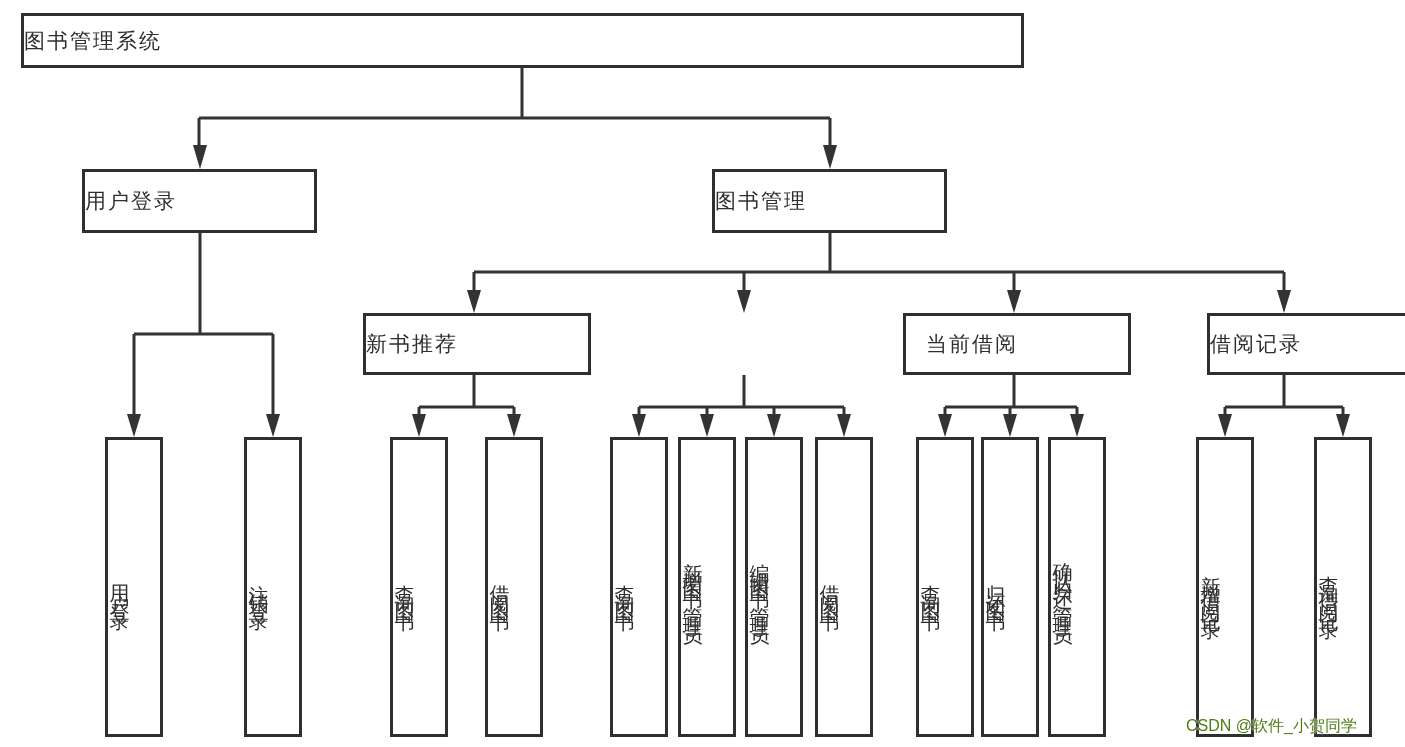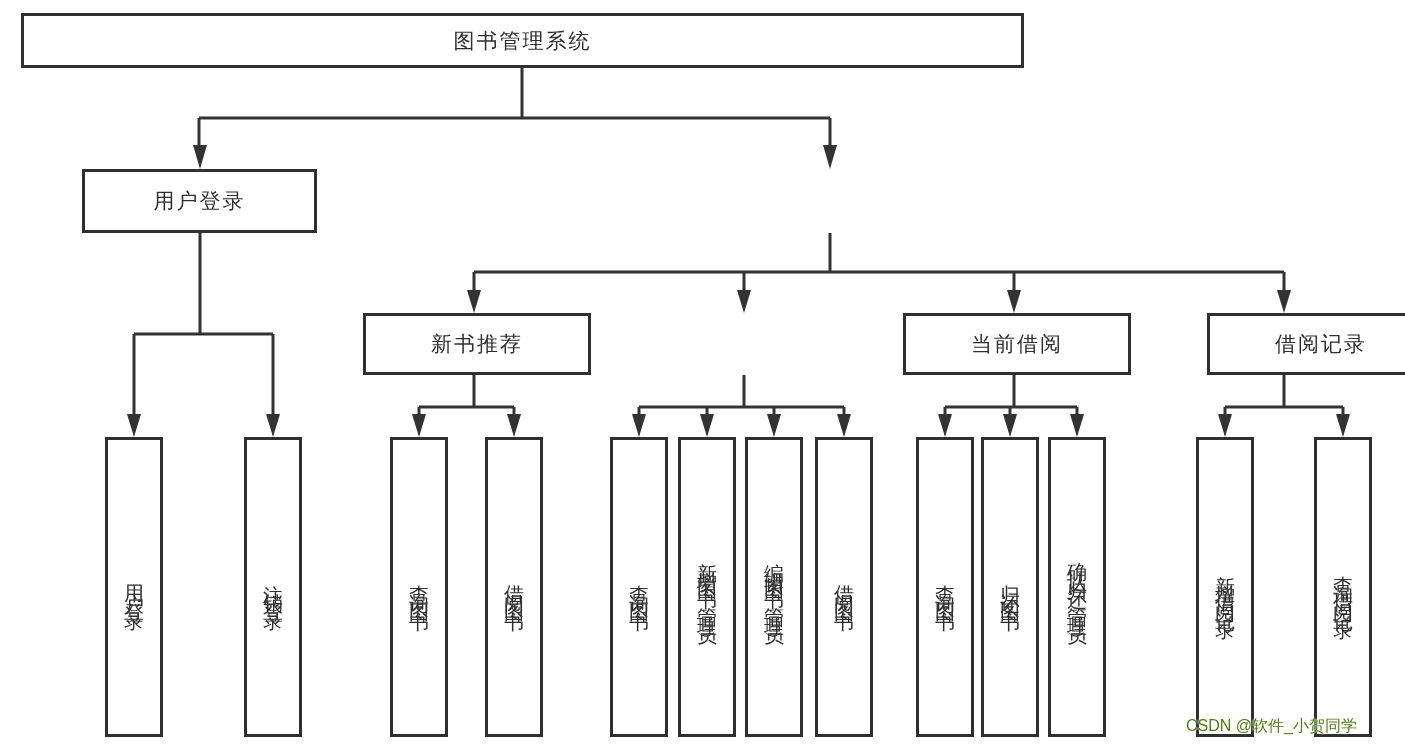--- a/index.html
+++ b/index.html
@@ -7,36 +7,36 @@
     width:1405px; height:747px; position:relative; overflow:hidden;
     background:#ffffff;
     font-family:"Liberation Sans", sans-serif;
   }
   #canvas { position:absolute; left:0; top:0; width:1405px; height:747px; }
   #wires { position:absolute; left:0; top:0; width:1405px; height:747px; }
 
   .node {
     position:absolute; box-sizing:border-box;
     border:3px solid #2f2f2f; background:#ffffff;
-    display:flex; align-items:center; justify-content:center;
+    display:flex; align-items:center; 
   }
   .node .lbl {
     color:#2e2e2e; font-size:21px; letter-spacing:2px; white-space:nowrap;
   }
   .leaf .lbl {
     writing-mode:vertical-rl; text-orientation:mixed;
     font-size:20px; letter-spacing:9px; line-height:1.15;
   }
 
   
   .root { left:21px;  top:13px;  width:1003px; height:55px; }
   .lv2  { top:169px; width:235px; height:64px; }
   .b1 { left:82px; }  .b2 { left:712px; }
   .lv3  { top:313px; width:228px; height:62px; }
-  .m1 { left:363px; } .m2 { left:633px; } .m3 { left:903px; } .m4 { left:1207px; }
+  .m1 { left:363px; } .m2 { left:633px; } .m3 { left:903px;padding-left:20px; } .m4 { left:1207px; }
   .leaf { top:437px; width:58px; height:300px; }
   .f1  { left:105px; }  .f2  { left:244px; }
   .f3  { left:390px; }  .f4  { left:485px; }
   .f5  { left:610px; }  .f6  { left:678px; }
   .f7  { left:745px; }  .f8  { left:815px; }
   .f9  { left:916px; }  .f10 { left:981px; } .f11 { left:1048px; }
   .f12 { left:1196px; } .f13 { left:1314px; }
 
   .watermark {
     position:absolute; left:1186px; top:716px;
@@ -89,20 +89,23 @@
     </g>
   </svg>
 
   <div class="node root">
     <span class="lbl">图书管理系统</span>
   </div>
 
   <div class="node lv2 b1">
     <span class="lbl">用户登录</span>
   </div>
+  <div class="node lv2 b2">
+    <span class="lbl">图书管理</span>
+  </div>
 
   <div class="node lv3 m1">
     <span class="lbl">新书推荐</span>
   </div>
   <div class="node lv3 m3">
     <span class="lbl">当前借阅</span>
   </div>
   <div class="node lv3 m4">
     <span class="lbl">借阅记录</span>
   </div>

